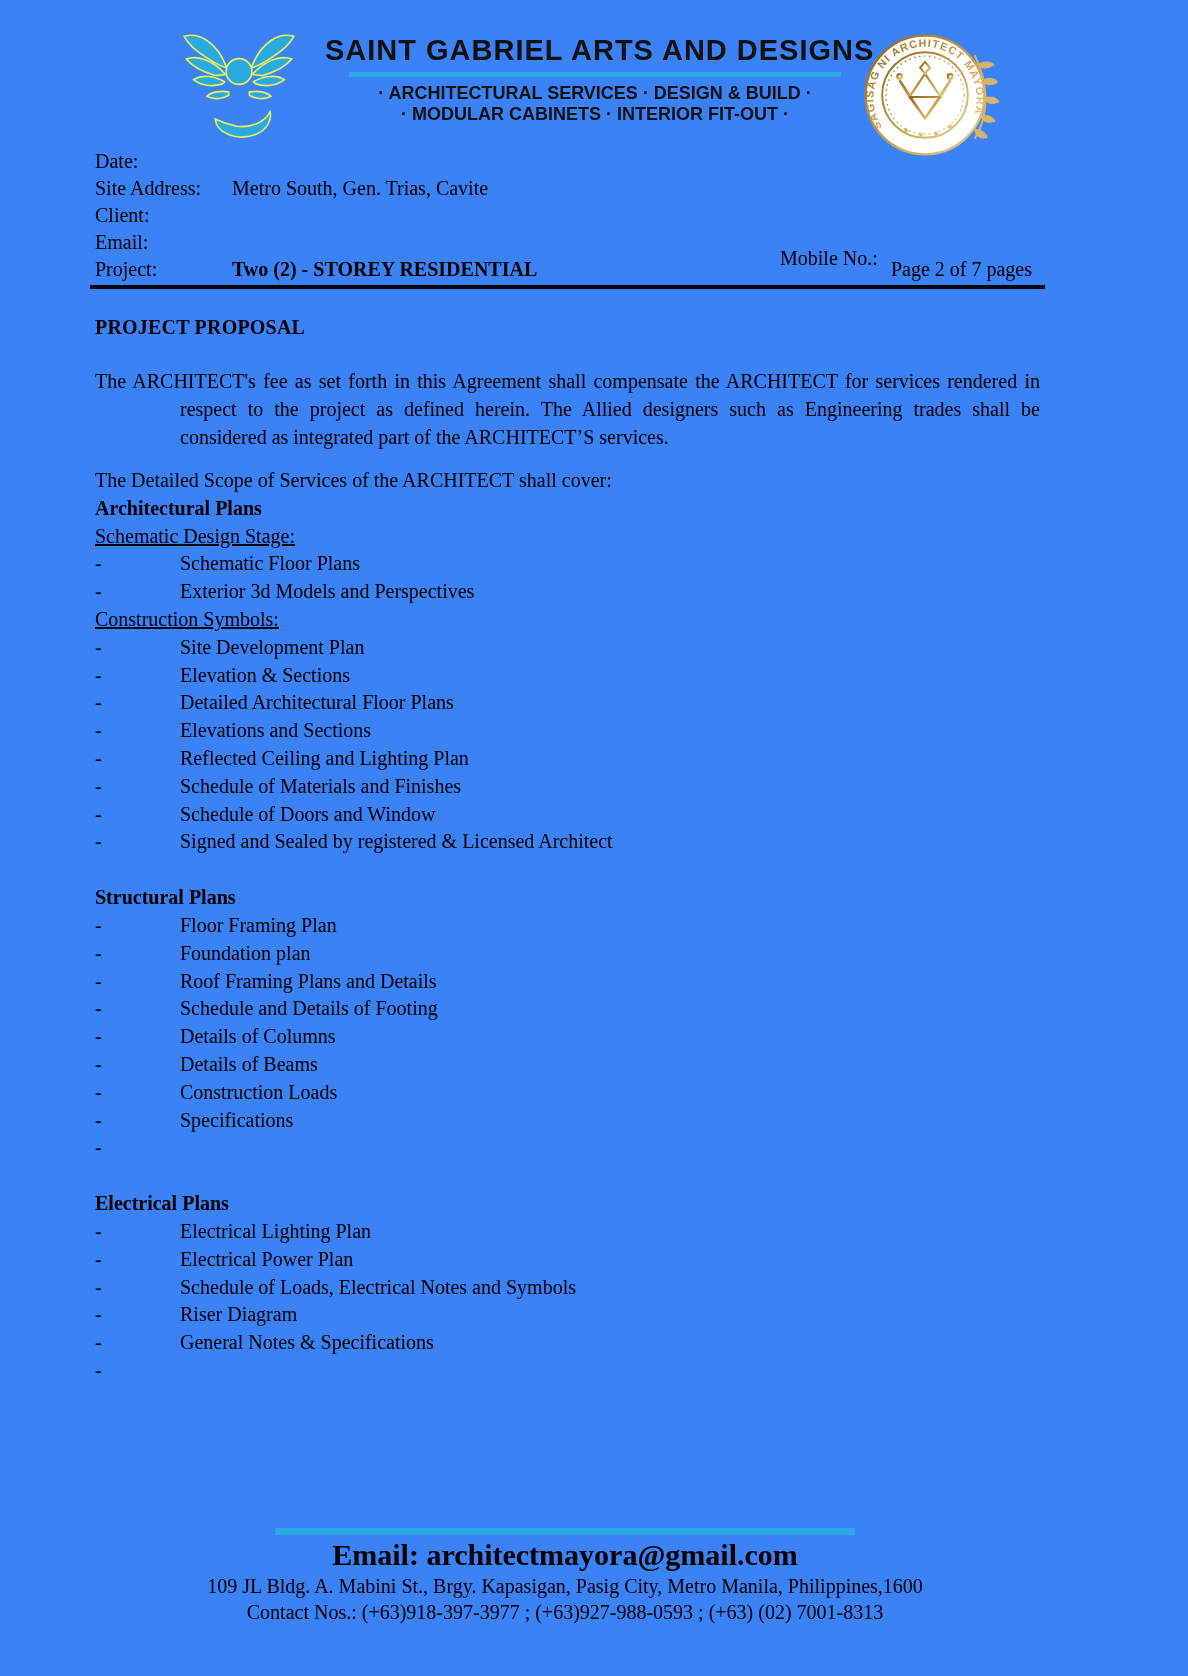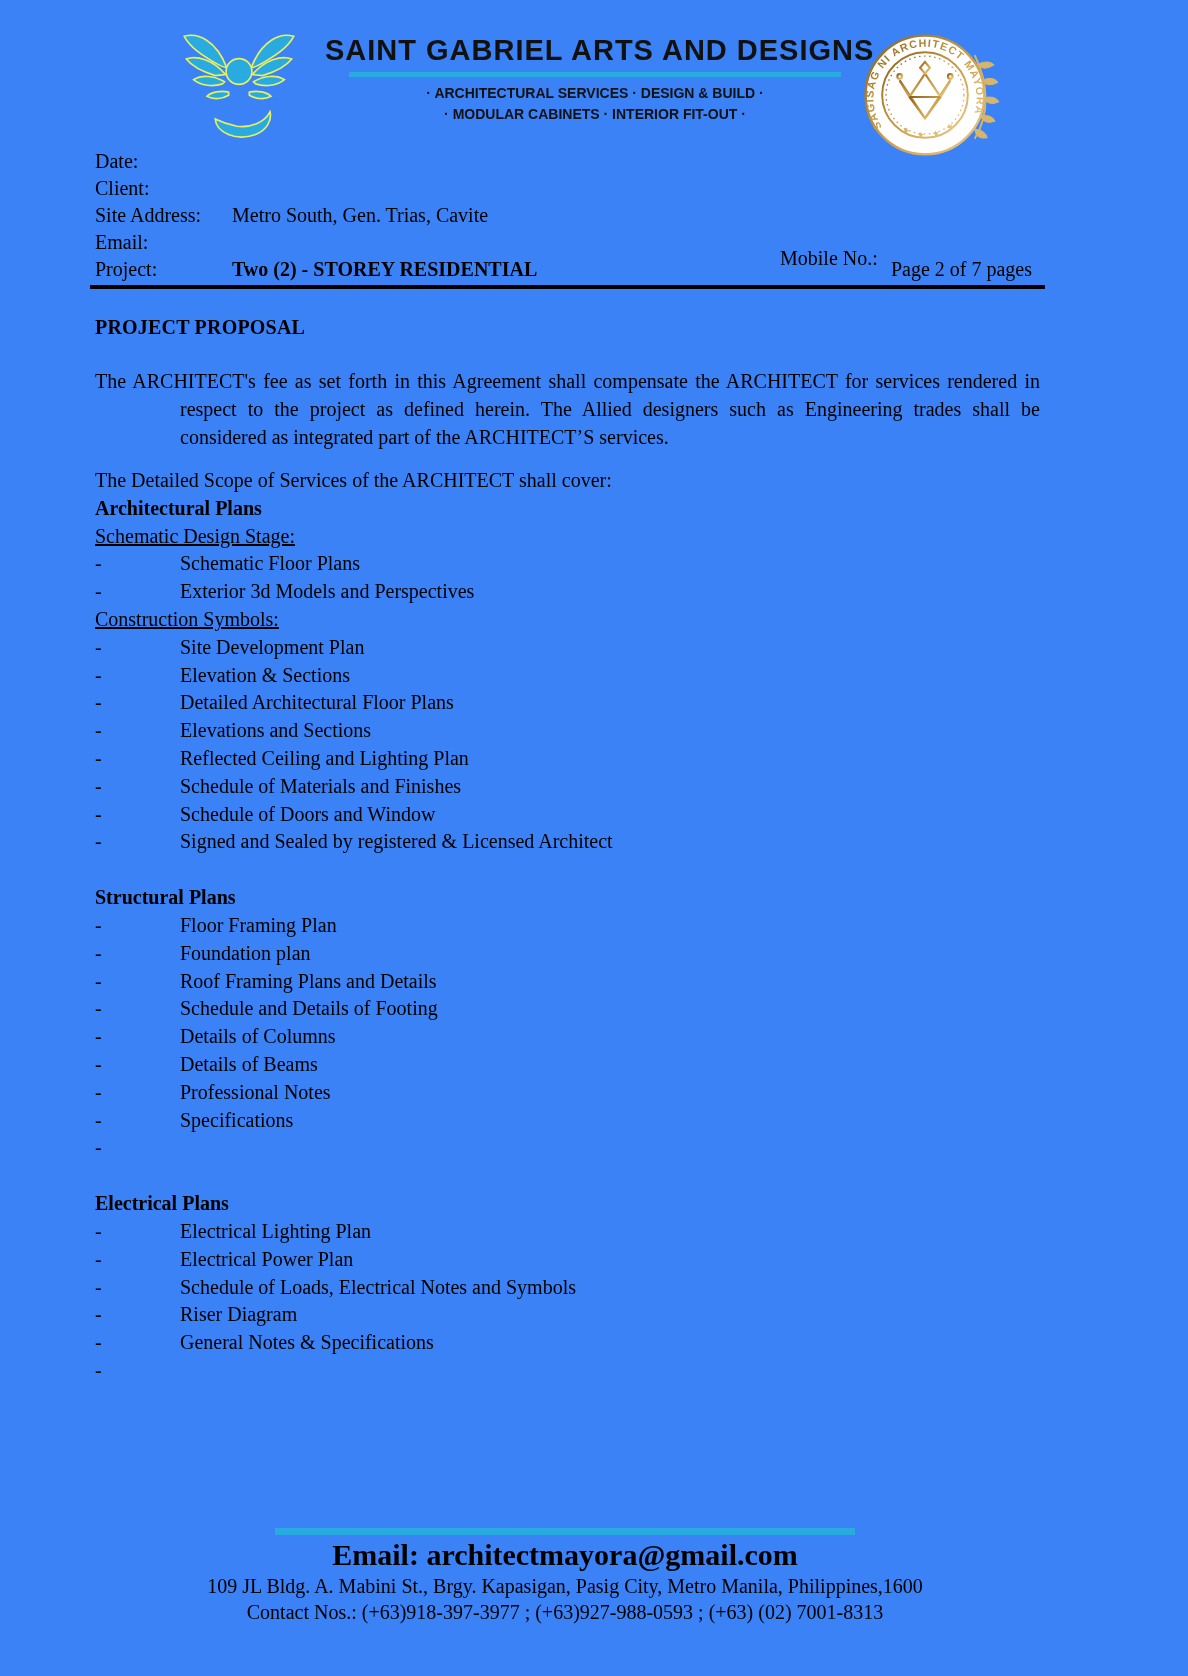--- a/index.html
+++ b/index.html
@@ -10,21 +10,21 @@
     font-family:"Liberation Serif", serif; color:#000;
   }
 
   
   .header { position:absolute; left:0; top:0; width:1188px; height:150px; }
   .logo { position:absolute; left:176px; top:26px; width:126px; height:124px; }
   .brandblock { position:absolute; left:325px; top:34px; width:540px; text-align:center;
     font-family:"Liberation Sans", sans-serif; }
   .brandname { font-size:29px; font-weight:bold; letter-spacing:1px; white-space:nowrap; color:#111; }
   .brandrule { width:492px; height:5px; background:#29ABE2; margin:5px auto 6px auto; }
-  .tagline { font-size:14px; font-weight:bold; color:#111; line-height:21px; white-space:nowrap; }
+  .tagline { font-size:18px; font-weight:bold; color:#111; line-height:21px; white-space:nowrap; }
   .seal { position:absolute; left:850px; top:22px; width:150px; height:146px; }
 
   
   .content { position:absolute; left:95px; top:148px; width:945px; }
   .frow { position:relative; height:27px; line-height:27px; font-size:20px; }
   .fval { position:absolute; left:137px; top:0; }
   .fval.bold { font-weight:bold; }
   .fright { position:absolute; left:685px; top:16px; }
   .fpage { position:absolute; right:8px; top:0; }
   .rule { height:0; border-top:4px solid #000; margin-top:2px; margin-left:-5px; width:955px; }
@@ -122,25 +122,25 @@
       </g>
     </svg>
   </div>
 
   <div class="content">
 
     <div class="frow">
       <span>Date:</span>
     </div>
     <div class="frow">
-      <span>Client:</span>
-    </div>
-    <div class="frow">
       <span>Site Address:</span>
       <span class="fval">Metro South, Gen. Trias, Cavite</span>
+    </div>
+    <div class="frow">
+      <span>Client:</span>
     </div>
     <div class="frow">
       <span>Email:</span>
       <span class="fright">Mobile No.:</span>
     </div>
     <div class="frow">
       <span>Project:</span>
       <span class="fval bold">Two (2) - STOREY RESIDENTIAL</span>
       <span class="fpage">Page 2 of 7 pages</span>
     </div>
@@ -217,21 +217,21 @@
         <div class="li">
           <span class="dash">-</span>
           <span class="li-text">Details of Columns</span>
         </div>
         <div class="li">
           <span class="dash">-</span>
           <span class="li-text">Details of Beams</span>
         </div>
         <div class="li">
           <span class="dash">-</span>
-          <span class="li-text">Professional Notes</span>
+          <span class="li-text">Construction Loads</span>
         </div>
         <div class="li">
           <span class="dash">-</span>
           <span class="li-text">Specifications</span>
         </div>
         <div class="li">
           <span class="dash">-</span>
         </div>
         <div class="section-heading gap">Electrical Plans</div>
         <div class="li">

